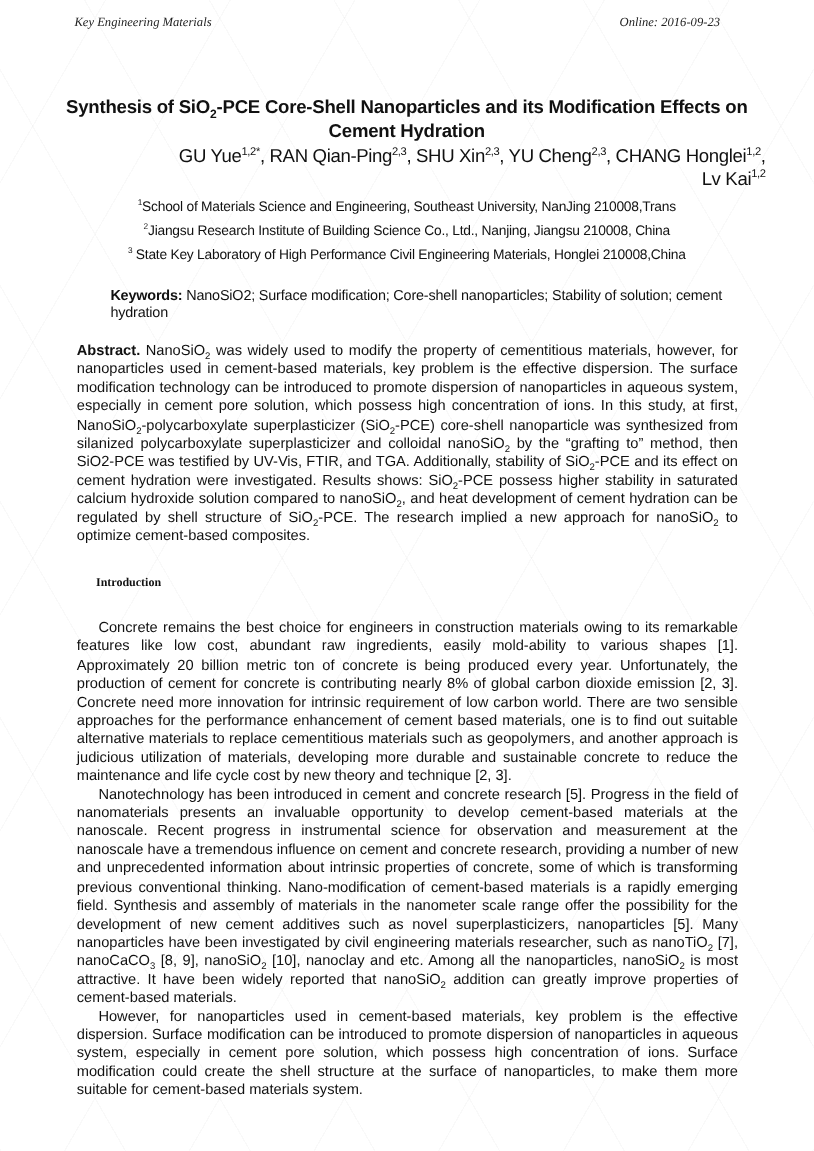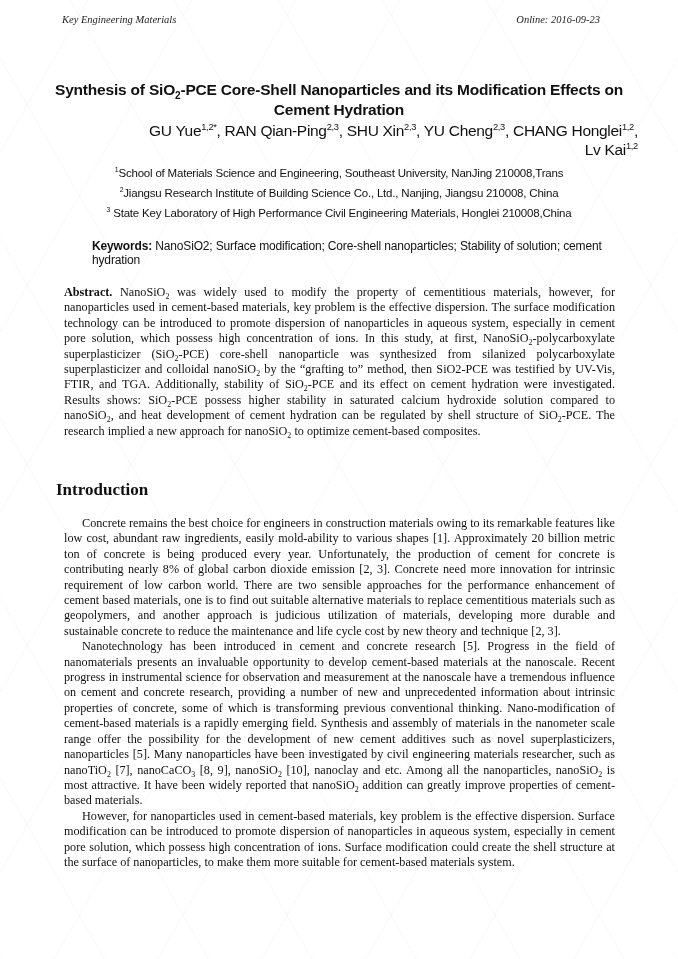--- a/index.html
+++ b/index.html
@@ -37,28 +37,28 @@
     position: absolute; left: 40px; width: 598px; text-align: center;
     font-family: "Liberation Sans", sans-serif; font-size: 11.5px; line-height: 14px; letter-spacing: -0.2px;
   }
   .keywords {
     position: absolute; left: 64px; top: 239px; width: 556px;
     font-family: "Liberation Sans", sans-serif; font-size: 12px; line-height: 14px; letter-spacing: -0.15px; margin-left: 28px;
   }
   .keywords b { font-weight: bold; }
   .body-text {
     position: absolute; left: 64px; width: 551px;
-    font-family: Liberation Serif, serif; font-size: 12.2px; line-height: 15.4px;
+    font-family: Liberation Sans, sans-serif; font-size: 12.2px; line-height: 15.4px;
     text-align: justify;
   }
   .body-text p { margin: 0; }
   .indent { text-indent: 18px; }
   .section-head {
-    position: absolute; left: 56px; top: 480px;
-    font-family: "Liberation Serif", serif; font-weight: bold; font-size: 17px;
+    position: absolute; left: 80px; top: 480px;
+    font-family: "Liberation Serif", serif; font-weight: bold; font-size: 10px;
   }
 </style>
 </head>
 <body>
 
 <div class="watermark"></div>
 
 <div class="page">
 
   <div class="header">

